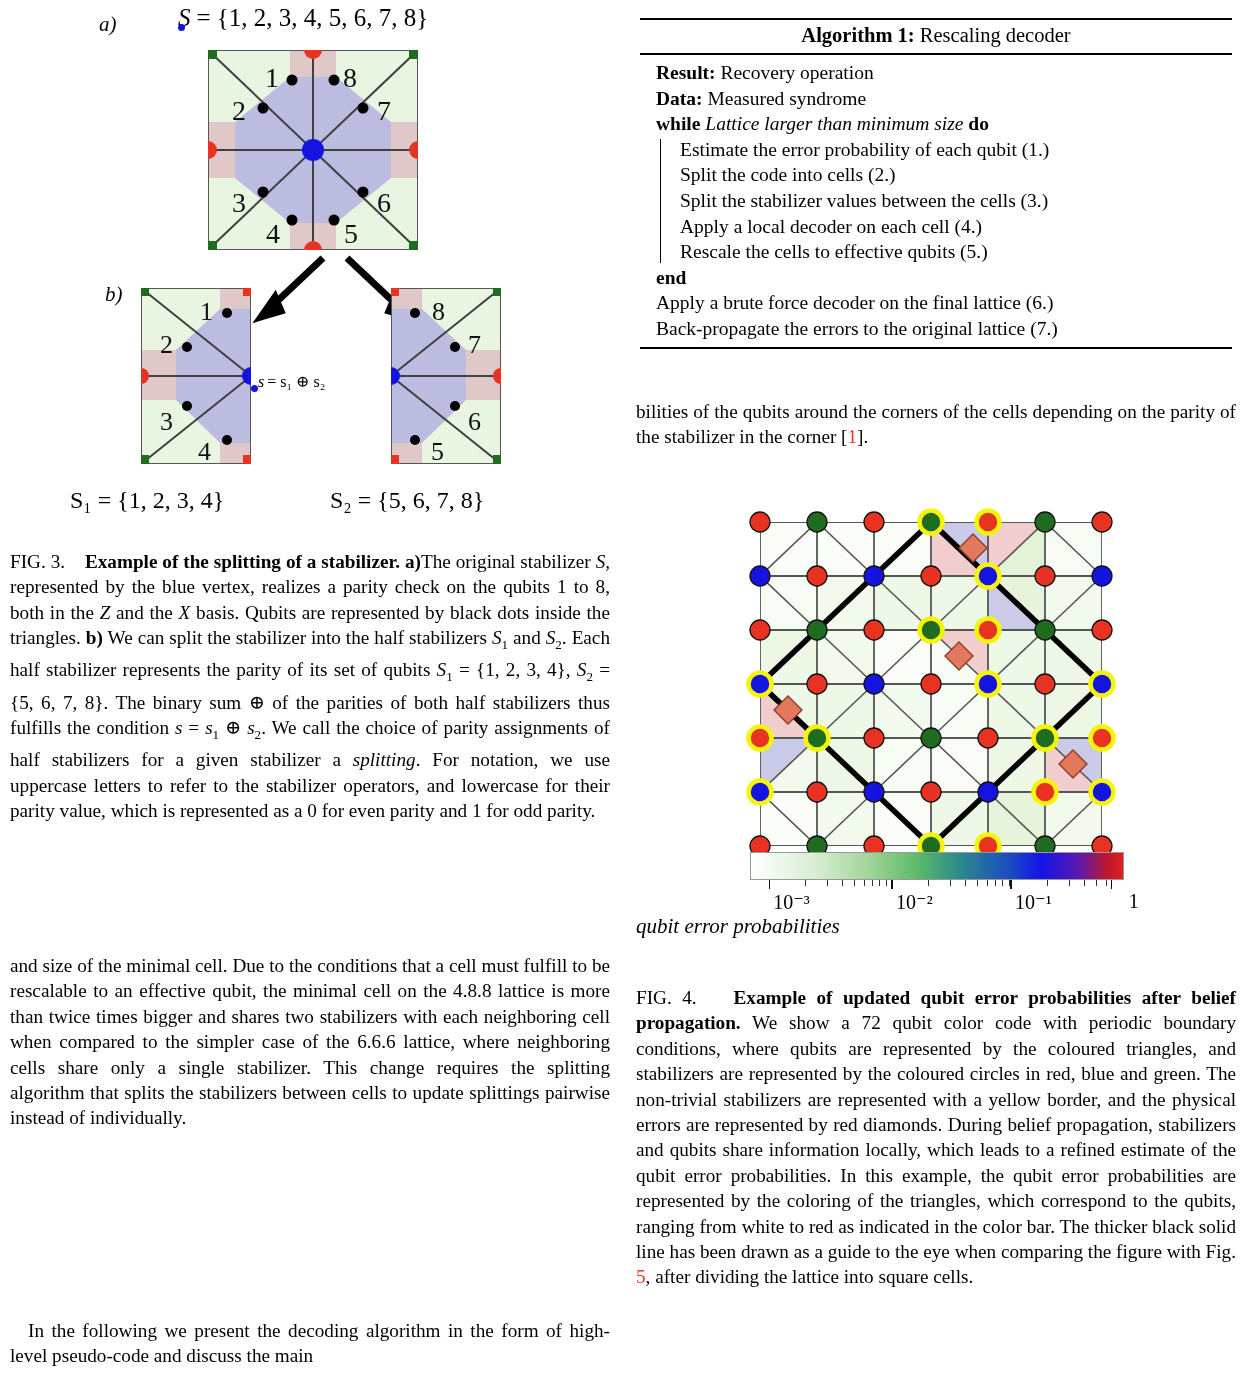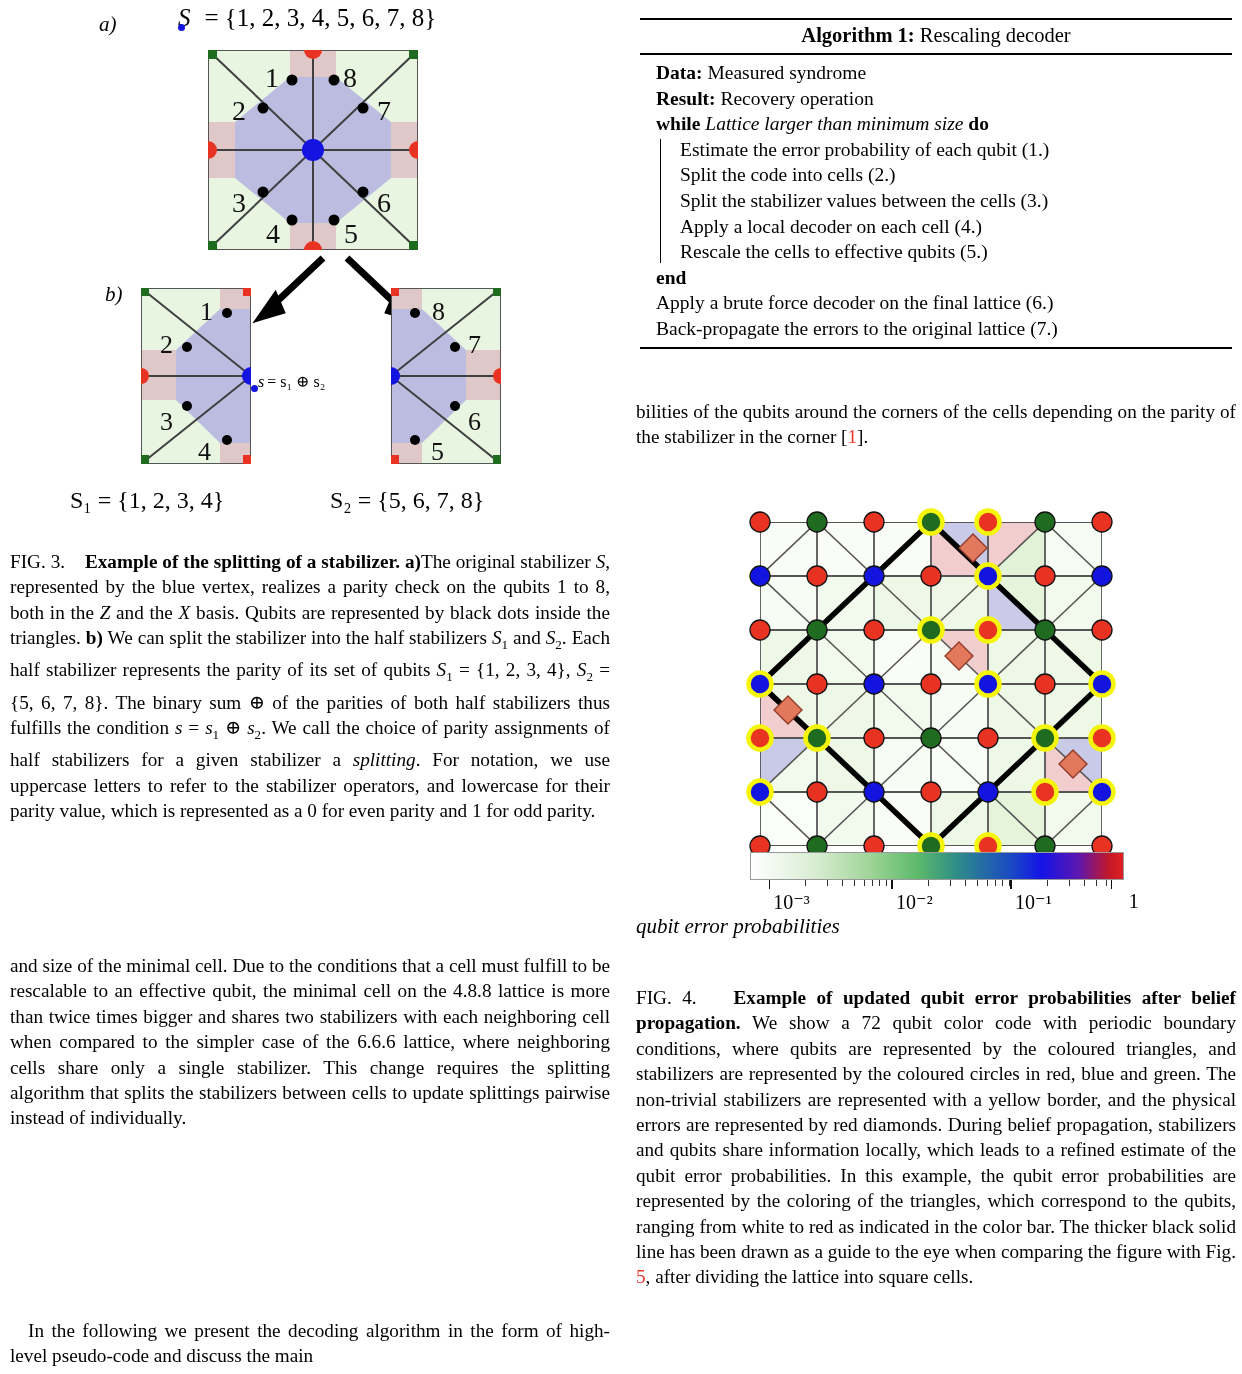--- a/index.html
+++ b/index.html
@@ -110,21 +110,21 @@
 
 <div class="page">
 
   <div class="col-left">
 
     <div id="fig3">
 
       <div class="panel-lab" style="left:89px; top:12px;">a)</div>
 
       <div class="eq" style="left:168px; top:4px;">
-        <span class="math">S</span><span class="bluedot"></span><span style="margin-left:14px;text-align:center;">= {1, 2, 3, 4, 5, 6, 7, 8}</span>
+        <span class="math">S</span><span class="bluedot"></span><span style="margin-left:6px;text-align:center;">= {1, 2, 3, 4, 5, 6, 7, 8}</span>
       </div>
 
       <svg width="216" height="206" style="position:absolute; left:195px; top:47px;">
         <defs>
           <clipPath id="sqA">
               <rect x="3" y="3" width="210" height="200"></rect>
             </clipPath>
         </defs>
         <g clip-path="url(#sqA)">
           <rect x="3" y="3" width="210" height="200" fill="#e8f5e0"></rect>
@@ -316,24 +316,24 @@
   <div class="col-right">
 
     <div id="algbox">
       <div class="rule-top"></div>
       <div class="alg-title">
         <span class="bd">Algorithm 1:</span><span> Rescaling decoder</span>
       </div>
       <div class="rule-mid"></div>
       <div class="alg-body">
         <div>
-          <span class="kw">Data:</span><span> Measured syndrome</span>
+          <span class="kw">Result:</span><span> Recovery operation</span>
         </div>
         <div>
-          <span class="kw">Result:</span><span> Recovery operation</span>
+          <span class="kw">Data:</span><span> Measured syndrome</span>
         </div>
         <div>
           <span class="kw">while</span>
           <span class="it">Lattice larger than minimum size</span>
           <span class="kw">do</span>
         </div>
         <div class="blocklines">
           <div>Estimate the error probability of each qubit (1.)</div>
           <div>Split the code into cells (2.)</div>
           <div>Split the stabilizer values between the cells (3.)</div>

